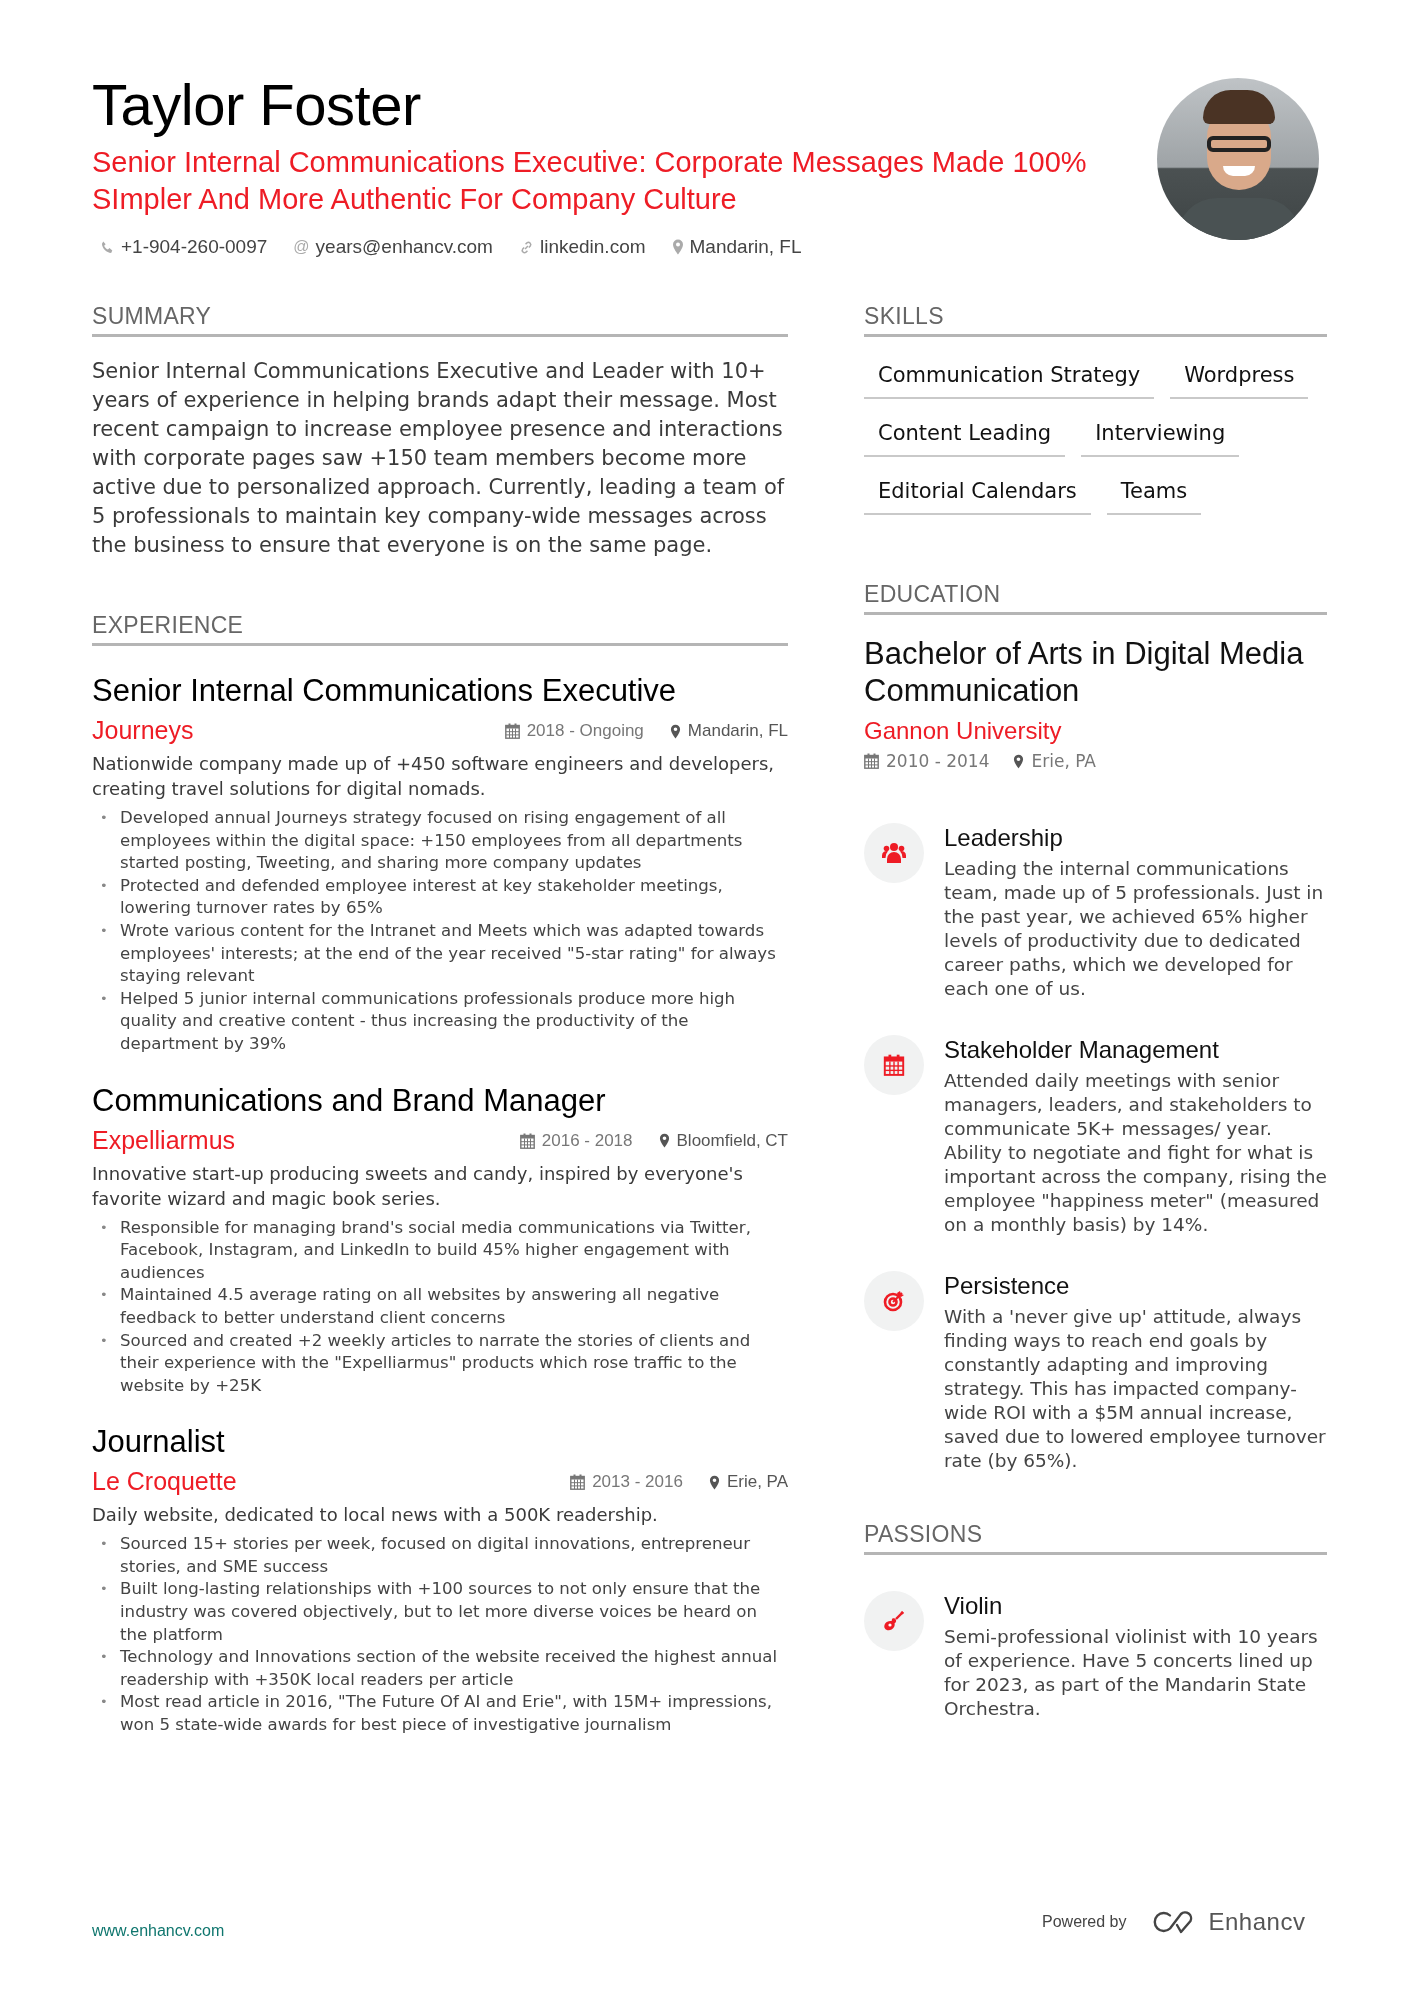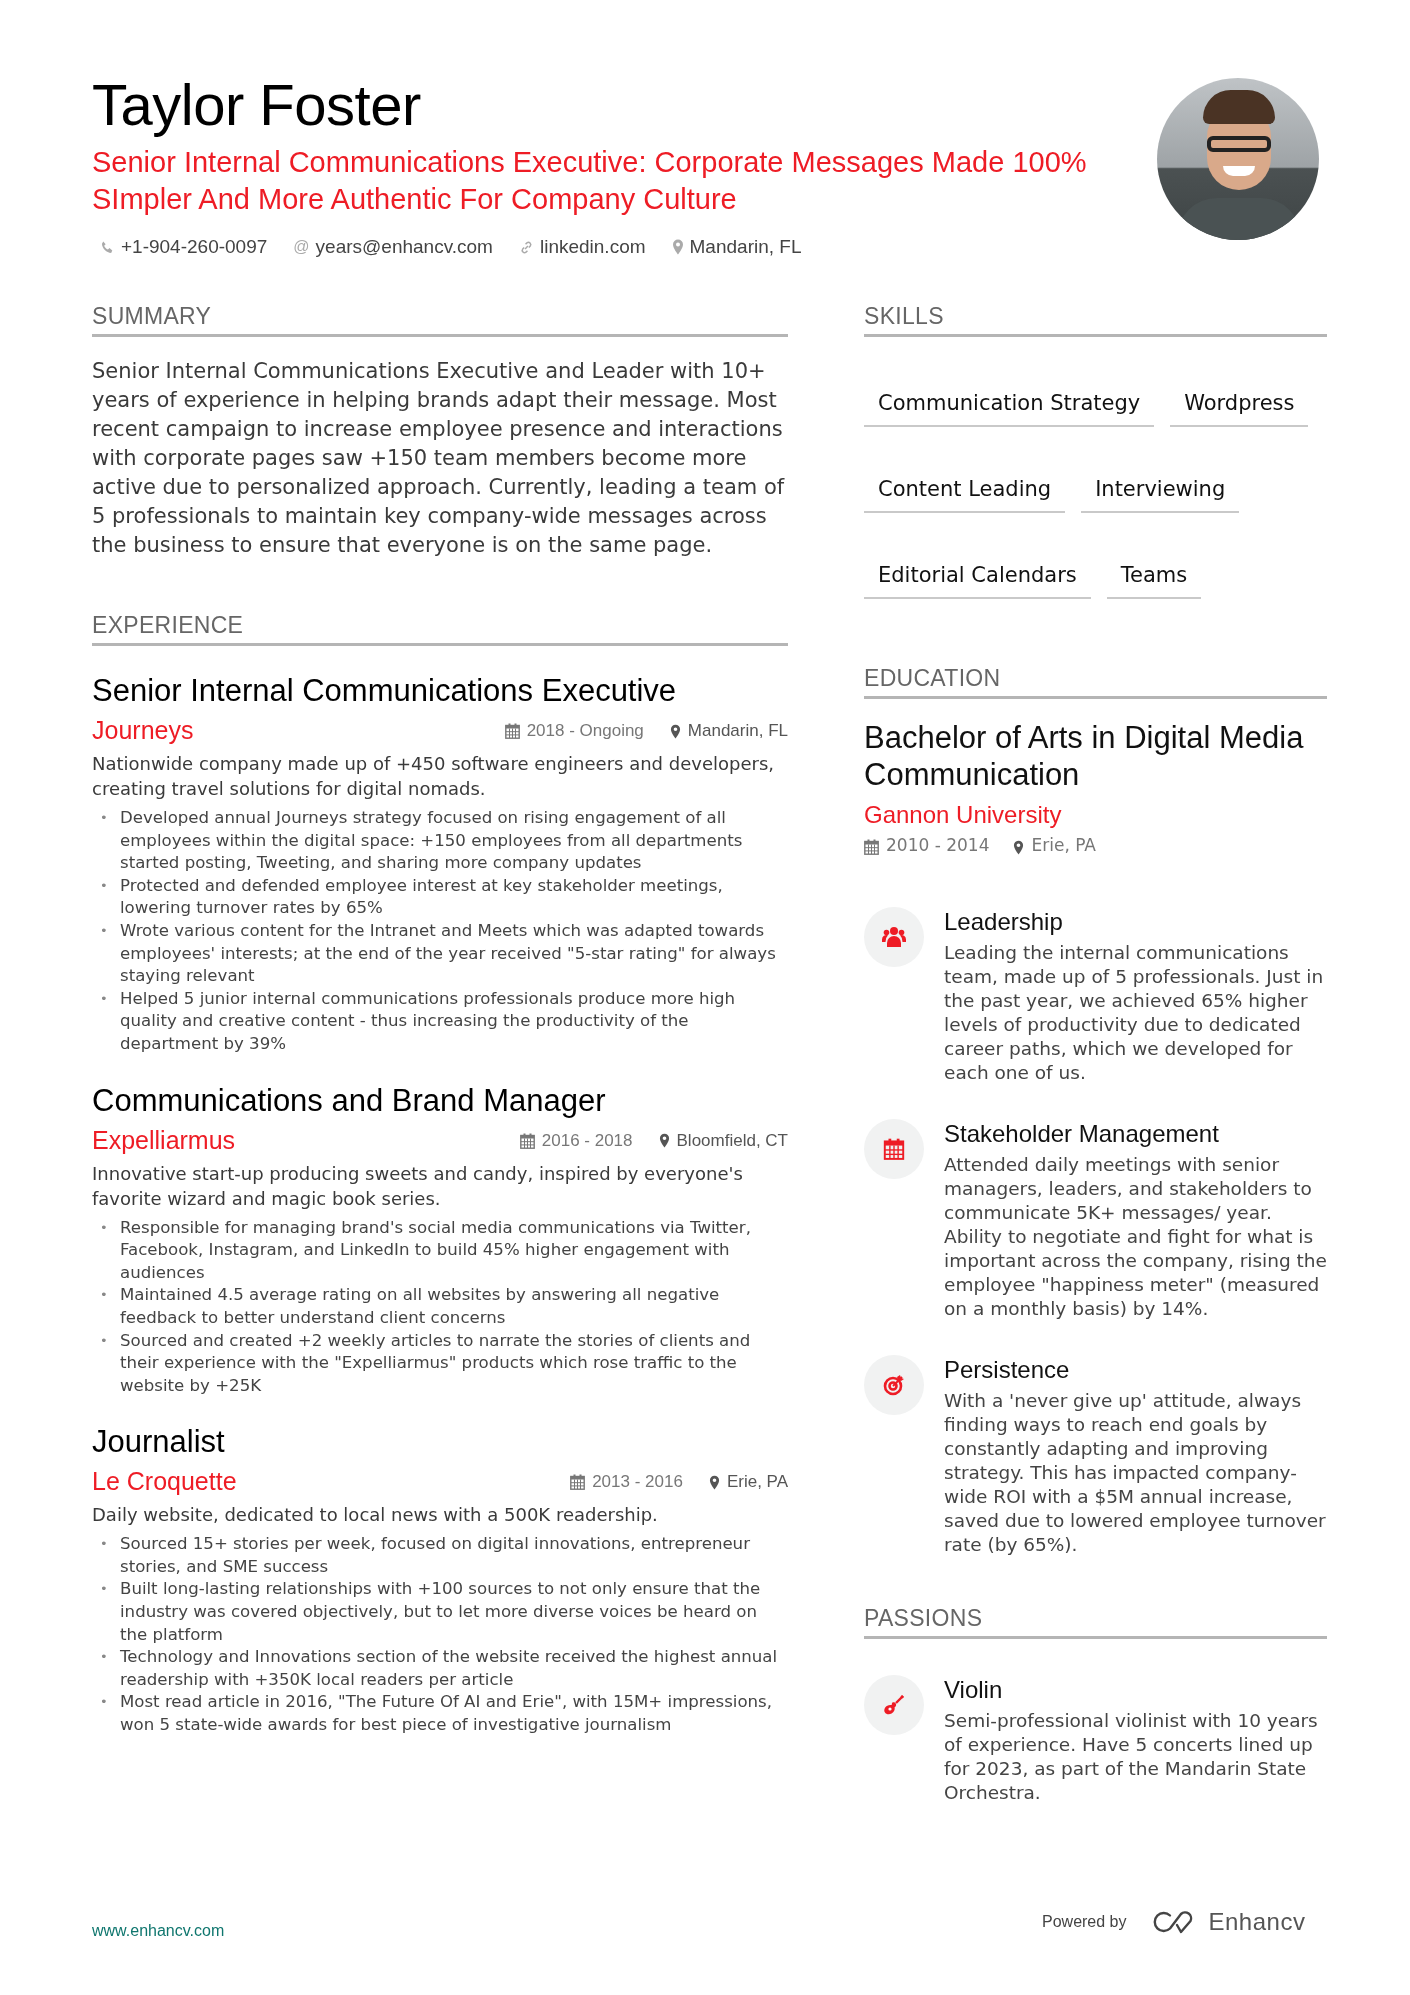--- a/index.html
+++ b/index.html
@@ -35,27 +35,27 @@
   .exp-company { font-family: "Liberation Sans", sans-serif; font-size: 25px; color: #ee1c25; }
   .exp-meta { display: flex; gap: 26px; font-size: 17px; color: #555; font-family: "Liberation Sans", sans-serif; }
   .exp-meta span.item { display: inline-flex; align-items: center; gap: 7px; }
   .exp-meta .date { color: #777; }
   .exp-desc { margin-top: 6px; font-size: 18px; line-height: 25px; color: #3a3a3a; }
   .bullets { list-style: none; margin-top: 6px; }
   .bullets li { position: relative; padding-left: 28px; font-size: 16.6px; line-height: 22.6px; color: #444; }
   .bullets li::before { content: "•"; position: absolute; left: 8px; top: 0; color: #888; font-size: 13px; }
 
   .skills { margin-top: 26px; display: flex; flex-wrap: wrap; column-gap: 16px; row-gap: 22px; }
-  .skill { font-size: 21px; color: #111; padding: 0 14px 10px 14px; border-bottom: 2px solid #c9c9c9; margin-top: 28px; }
+  .skill { font-size: 21px; color: #111; padding: 0 14px 10px 14px; border-bottom: 2px solid #c9c9c9; }
 
   .edu-section { margin-top: 66px; }
   .edu-degree { margin-top: 20px; font-family: "Liberation Sans", sans-serif; font-size: 31px; color: #111; line-height: 37px; }
   .edu-school { margin-top: 8px; font-family: "Liberation Sans", sans-serif; font-size: 24px; color: #ee1c25; }
   .edu-meta { margin-top: 6px; display: flex; gap: 24px; font-size: 17px; color: #777; }
-  .edu-meta span.item { display: inline-flex; align-items: flex-end; gap: 7px; }
+  .edu-meta span.item { display: inline-flex; align-items: center; gap: 7px; }
 
   .str-section { margin-top: 52px; }
   .str-item { display: flex; gap: 20px; margin-top: 36px; }
   .str-item + .str-item { margin-top: 34px; }
   .str-icon { flex: 0 0 60px; width: 60px; height: 60px; border-radius: 50%; background: #f1f2f2; display: flex; align-items: center; justify-content: center; }
   .str-body { flex: 1; }
   .str-title { font-family: "Liberation Sans", sans-serif; font-size: 24px; color: #111; line-height: 30px; }
   .str-desc { margin-top: 4px; font-size: 18.5px; line-height: 24px; color: #444; }
 
   .pas-section { margin-top: 48px; }

